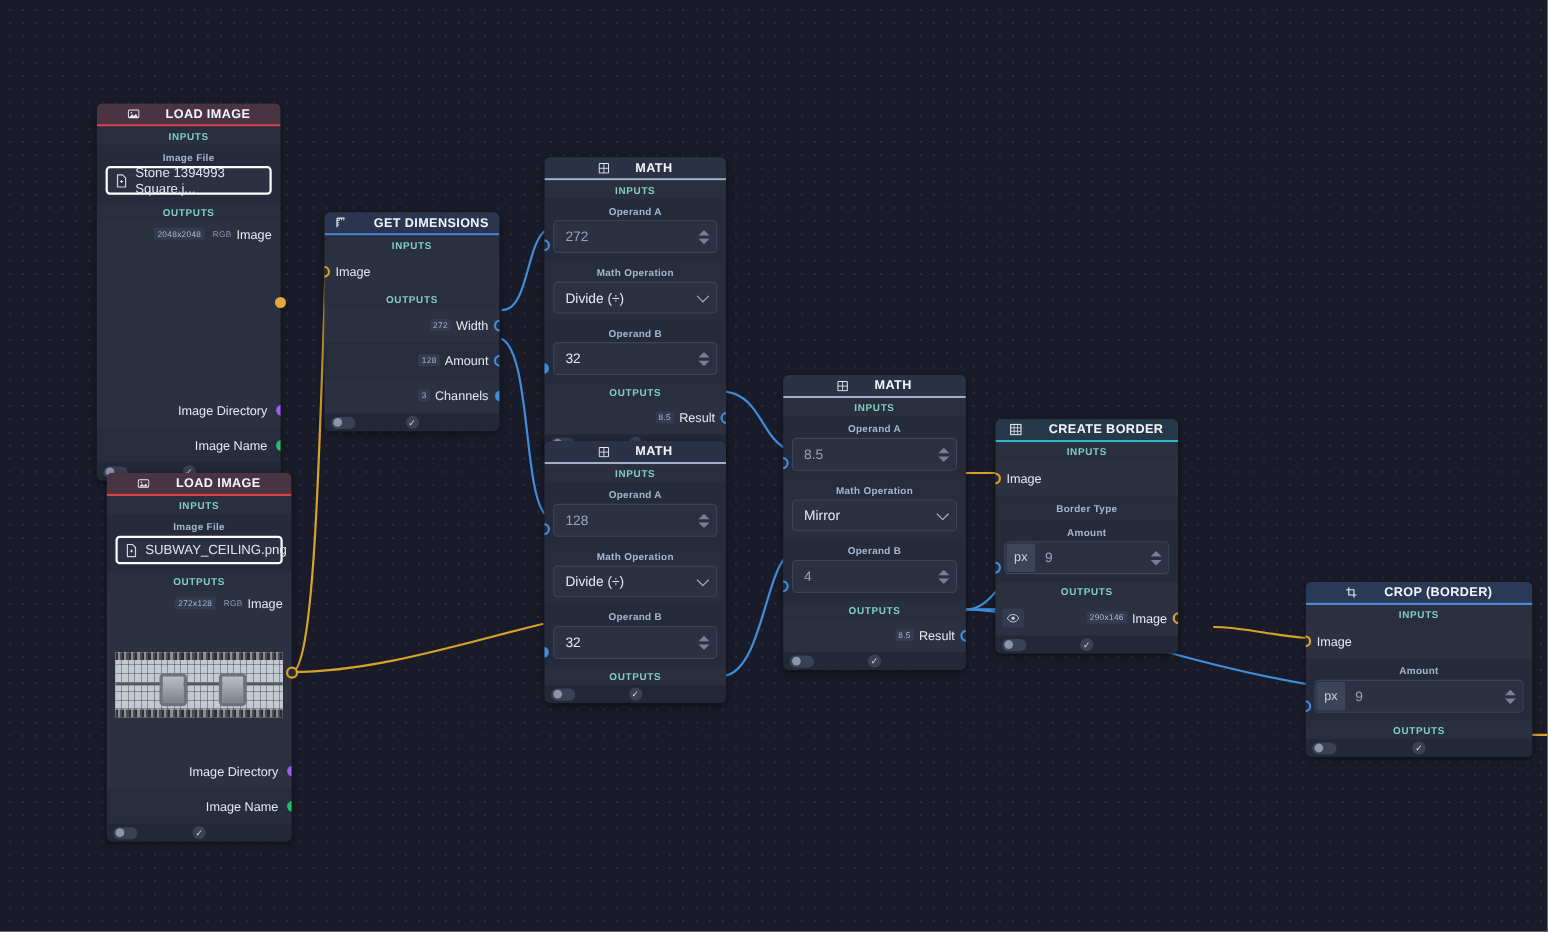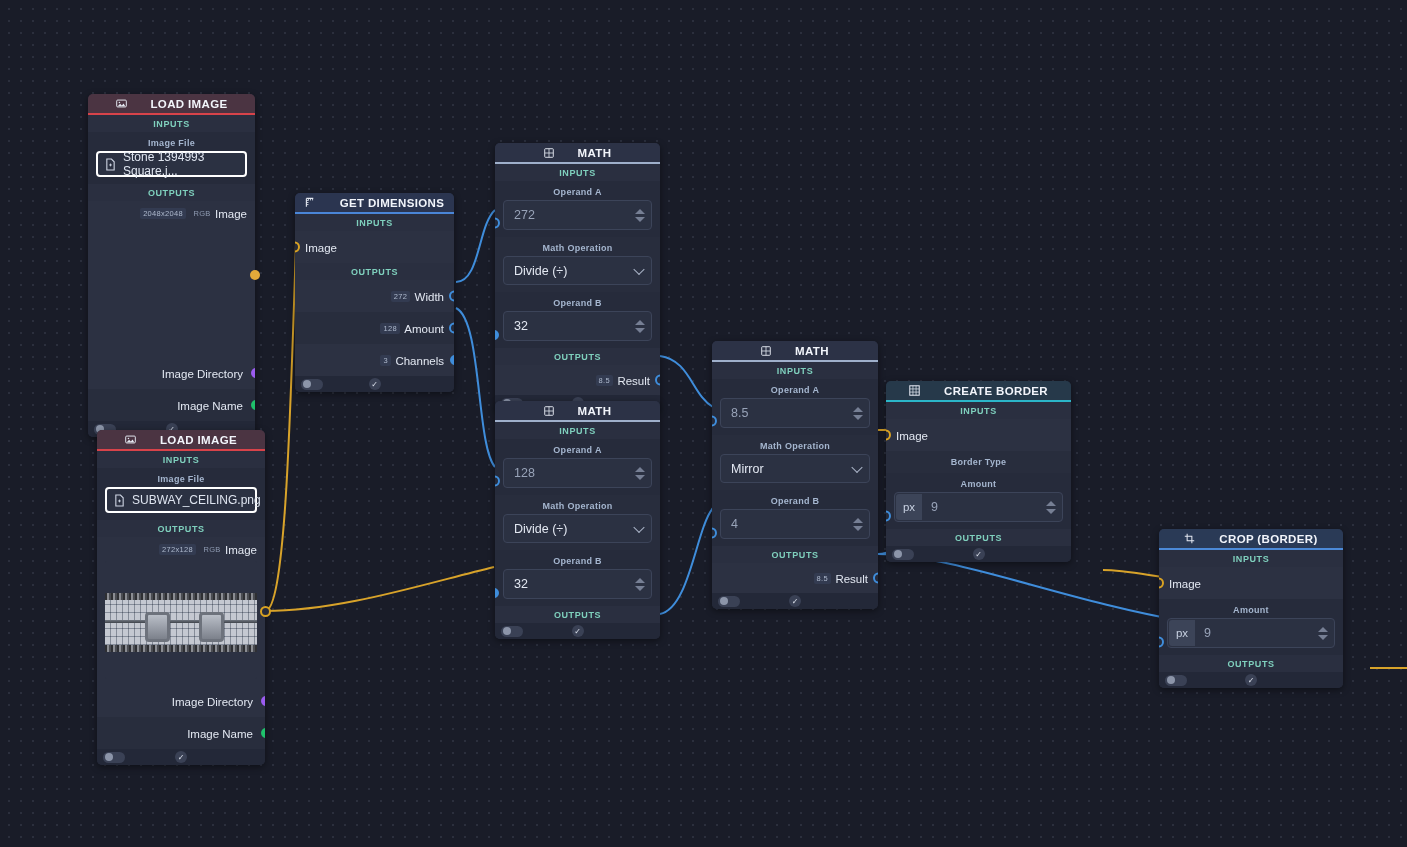--- a/index.html
+++ b/index.html
@@ -508,21 +508,21 @@
       <span class="chip">8.5</span>
       <span class="portlabel">Result</span>
       <span class="sock out hollow-b"></span>
     </div>
     <div class="node-footer">
       <span class="toggle"></span>
       <span class="check">✓</span>
     </div>
   </div>
 
-  <div class="node border" id="n-border" style="left:886px; top:381px; width:185px;">
+  <div class="node border" id="n-border" style="left:905px; top:381px; width:166px;">
     <div class="node-header">
       <span class="hicon">
         <svg width="11" height="11" viewBox="0 0 14 14">
             <rect x="1" y="1" width="12" height="12" fill="none" stroke="#e6eaf3" stroke-width="1.3"></rect>
             <path d="M5 1v12M9 1v12M1 5h12M1 9h12" stroke="#e6eaf3" stroke-width="0.9"></path>
           </svg>
       </span>
       <span>CREATE BORDER</span>
     </div>
     <div class="sect">INPUTS</div>
@@ -539,27 +539,38 @@
       <div class="numbox hasunit">
         <span class="unit">px</span>
         <span>9</span>
         <span class="spin">
             <i class="up"></i>
             <i class="dn"></i>
           </span>
       </div>
     </div>
     <div class="sect">OUTPUTS</div>
-    <div class="node-footer">
-      <span class="toggle"></span>
-      <span class="check">✓</span>
-    </div>
-  </div>
-
-  <div class="node crop" id="n-crop" style="left:1159px; top:529px; width:184px;">
+    <div class="row out" style="padding:7px 10px; min-height:26px;">
+      <span class="eyebtn">
+        <svg width="12" height="9" viewBox="0 0 16 11">
+            <path d="M1 5.5C3 2 5.5 1 8 1s5 1 7 4.5C13 9 10.5 10 8 10S3 9 1 5.5Z" fill="none" stroke="#c5cddd" stroke-width="1.2"></path>
+            <circle cx="8" cy="5.5" r="2" fill="#c5cddd"></circle>
+          </svg>
+      </span>
+      <span class="chip">290x146</span>
+      <span class="portlabel">Image</span>
+      <span class="sock out hollow-y"></span>
+    </div>
+    <div class="node-footer">
+      <span class="toggle"></span>
+      <span class="check">✓</span>
+    </div>
+  </div>
+
+  <div class="node crop" id="n-crop" style="left:1187px; top:529px; width:206px;">
     <div class="node-header">
       <span class="hicon">
         <svg width="11" height="11" viewBox="0 0 14 14">
             <path d="M4 1v9h9M1 4h9v9" fill="none" stroke="#e6eaf3" stroke-width="1.3"></path>
           </svg>
       </span>
       <span>CROP (BORDER)</span>
     </div>
     <div class="sect">INPUTS</div>
     <div class="row" style="padding:7px 10px;">

